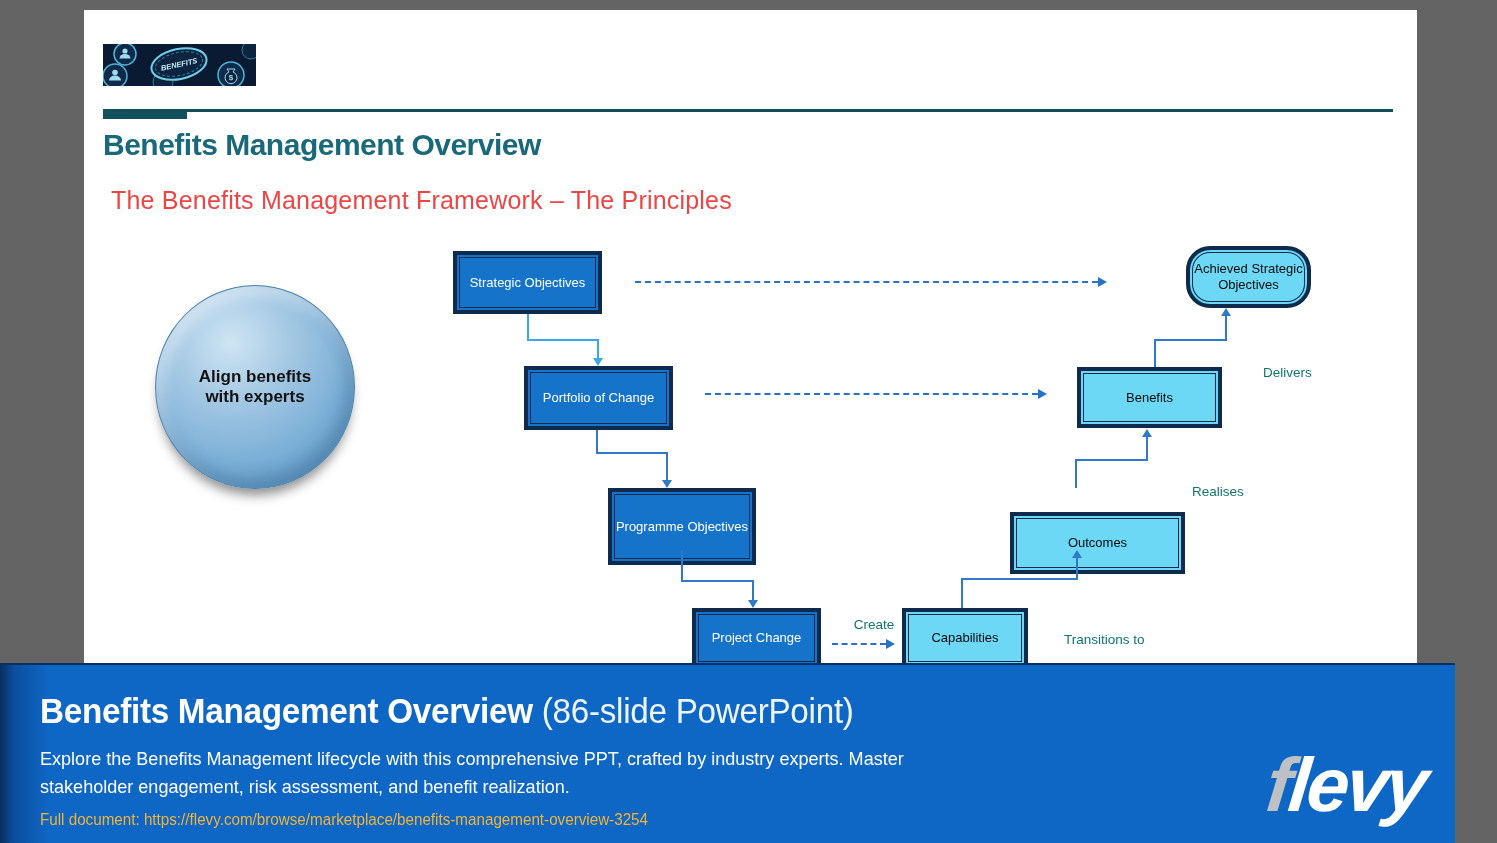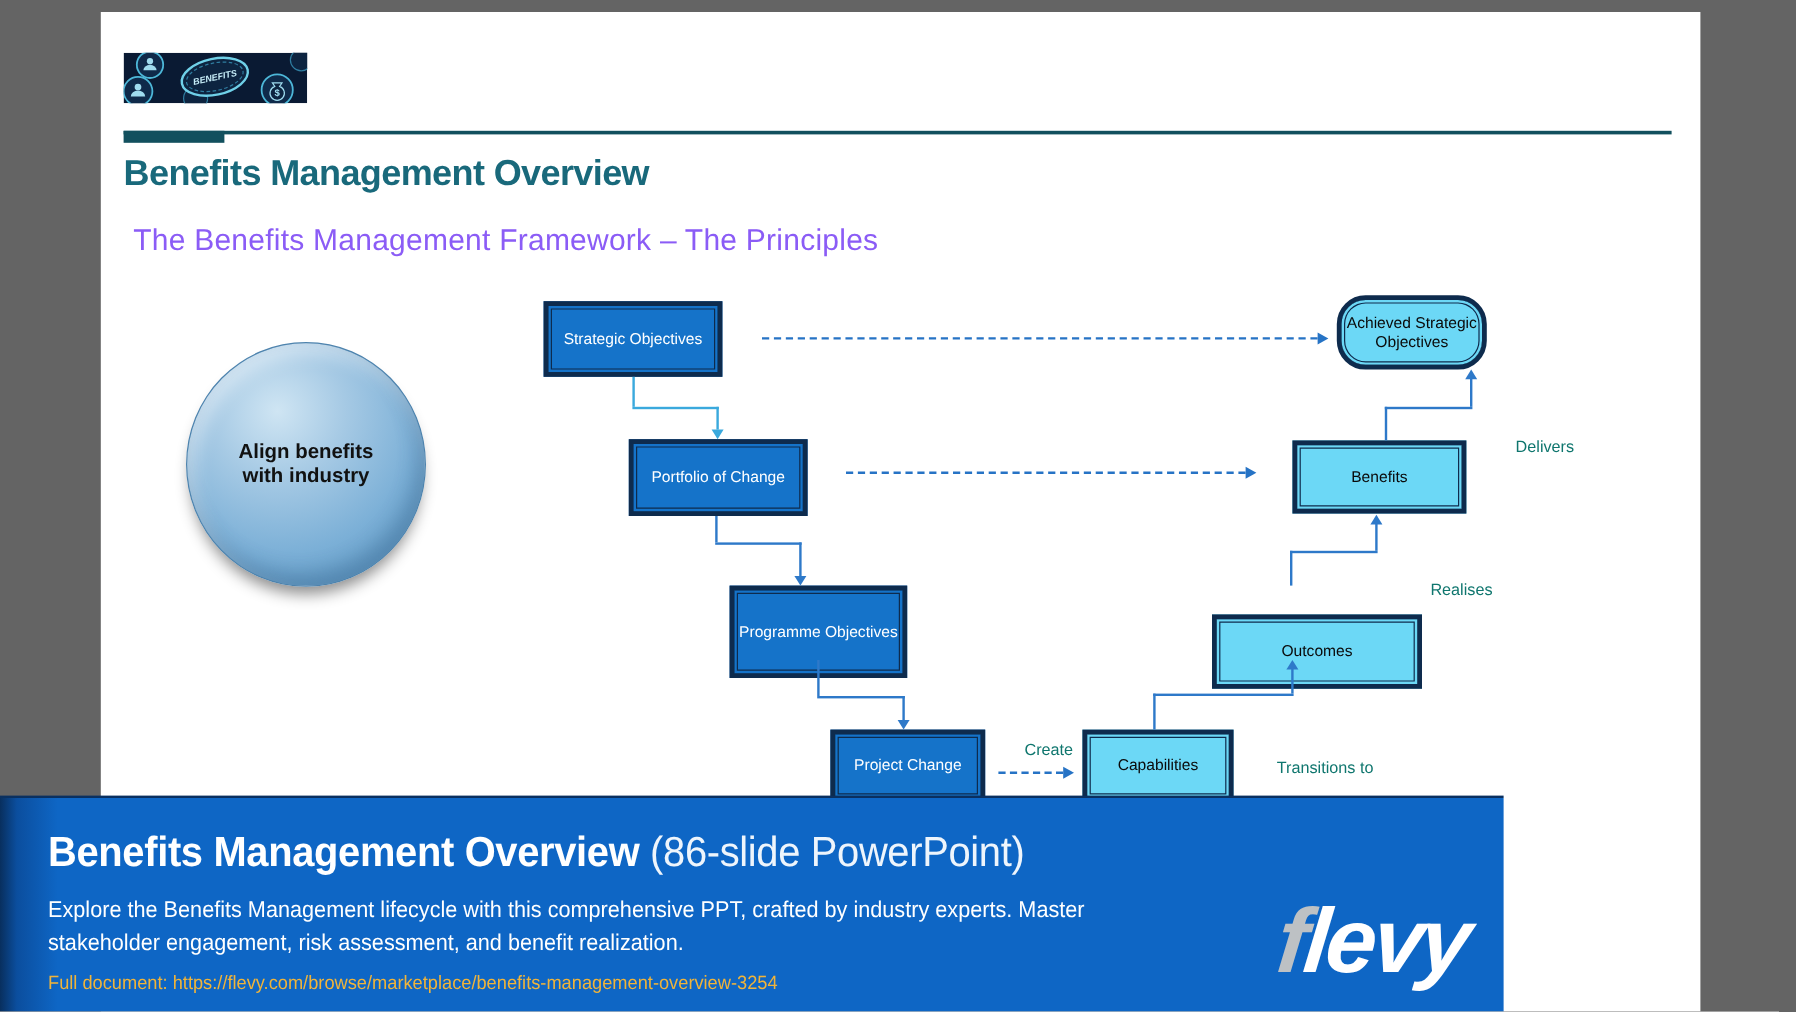--- a/index.html
+++ b/index.html
@@ -7,21 +7,21 @@
   body { background:#646464; font-family:"Liberation Sans","DejaVu Sans",sans-serif; position:relative; }
 
   .slide { position:absolute; left:84px; top:10px; width:1333px; height:833px; background:#ffffff; z-index:1; }
 
   .thumb { position:absolute; left:19px; top:34px; width:153px; height:42px; display:block; }
 
   .divider-thin  { position:absolute; left:19px; top:99px;  width:1290px; height:3px;  background:#12505e; }
   .divider-thick { position:absolute; left:19px; top:99px;  width:84px;   height:10px; background:#12505e; }
 
   .slide-title { position:absolute; left:19px; top:118px; font-size:30px; font-weight:bold; letter-spacing:-0.5px; color:#19697b; white-space:nowrap; }
-  .slide-subtitle { position:absolute; left:27px; top:176px; font-size:25px; color:#8b5cf6; letter-spacing:0.2px; white-space:nowrap; }
+  .slide-subtitle { position:absolute; left:27px; top:176px; font-size:25px; color:#ef4444; letter-spacing:0.2px; white-space:nowrap; }
 
   .sphere { position:absolute; left:71px; top:275px; width:200px; height:204px; border-radius:50%;
     background:radial-gradient(circle at 38% 28%, #cfe5f3 0%, #a5c9e4 30%, #7cb0d7 62%, #619dc9 88%, #5893c0 100%);
     border:1px solid #4e83ad;
     box-shadow:0 10px 12px -4px rgba(0,0,0,.45), inset -6px -10px 16px rgba(30,70,110,.30), inset 6px 10px 14px rgba(255,255,255,.45);
     display:flex; flex-direction:column; align-items:center; justify-content:center; text-align:center; }
   .sphere span { font-size:17px; font-weight:bold; color:#111; line-height:20px; }
 
   .box { position:absolute; border:4px solid #0e2b4d; display:flex; align-items:center; justify-content:center;
     text-align:center; font-size:13px; line-height:16px; padding:2px; }
@@ -35,21 +35,21 @@
   .c-blue  { background:#2e79c9; }
 
   .arr { position:absolute; width:0; height:0; }
   .arr.down.light { border-left:5px solid transparent; border-right:5px solid transparent; border-top:8px solid #3aa9dd; }
   .arr.down.blue  { border-left:5px solid transparent; border-right:5px solid transparent; border-top:8px solid #2e79c9; }
   .arr.up.blue    { border-left:5px solid transparent; border-right:5px solid transparent; border-bottom:8px solid #2e79c9; }
   .arr.right.dash { border-top:5px solid transparent; border-bottom:5px solid transparent; border-left:9px solid #2673c5; }
 
   .dash { position:absolute; height:0; border-top:2px dashed #2673c5; }
 
-  .banner { position:absolute; left:0; top:663px; width:1253px; height:180px; z-index:10;
+  .banner { position:absolute; left:0; top:663px; width:1455px; height:180px; z-index:10;
     background:linear-gradient(90deg, #082f5e 0px, #0b4e9e 14px, #0e66c5 48px, #0e66c5 100%);
     border-top:2px solid #0a3060; }
   .banner-text { position:absolute; left:40px; top:26px; width:1150px; transform:scaleX(0.95); transform-origin:0 0; }
   .banner-title { font-size:35px; color:#ffffff; line-height:40px; white-space:nowrap; letter-spacing:-0.3px; }
   .banner-title .bold { font-weight:bold; }
   .banner-title .thin { font-weight:normal; color:#eef5fc; }
   .banner-desc { margin-top:14px; font-size:19px; line-height:28px; color:#ffffff; }
   .banner-link { margin-top:10px; font-size:16px; color:#f0b43a; white-space:nowrap; text-decoration:none; display:inline-block; }
   .logo { position:absolute; right:30px; bottom:20px; font-size:76px; font-weight:bold; font-style:italic;
     letter-spacing:-3px; transform:skewX(-6deg); line-height:76px; white-space:nowrap; }
@@ -88,29 +88,29 @@
   </svg>
 
   <div class="divider-thin"></div>
   <div class="divider-thick"></div>
 
   <div class="slide-title">Benefits Management Overview</div>
   <div class="slide-subtitle">The Benefits Management Framework – The Principles</div>
 
   <div class="sphere">
     <span>Align benefits</span>
-    <span>with industry</span>
+    <span>with experts</span>
   </div>
 
   <div class="box blue" style="left:440px; top:356px; width:149px; height:64px;">Portfolio of Change</div>
   <div class="box blue" style="left:369px; top:241px; width:149px; height:63px;">Strategic Objectives</div>
   <div class="box blue" style="left:524px; top:478px; width:148px; height:77px;">Programme Objectives</div>
   <div class="box blue" style="left:608px; top:598px; width:129px; height:60px;">Project Change</div>
   <div class="box cyan" style="left:818px; top:598px; width:126px; height:60px;">Capabilities</div>
-  <div class="box cyan" style="left:1030px; top:236px; width:125px; height:62px;border-radius:24px;">Achieved Strategic Objectives</div>
+  <div class="box cyan" style="left:1102px; top:236px; width:125px; height:62px;border-radius:24px;">Achieved Strategic Objectives</div>
   <div class="box cyan" style="left:993px; top:357px; width:145px; height:61px;">Benefits</div>
   <div class="box cyan" style="left:926px; top:502px; width:175px; height:62px;">Outcomes</div>
 
   <div class="lbl" style="left:1179px; top:355px;">Delivers</div>
   <div class="lbl" style="left:1108px; top:474px;">Realises</div>
   <div class="lbl" style="left:980px;  top:622px;">Transitions to</div>
   <div class="lbl" style="left:750px;  top:607px; width:80px; text-align:center;">Create</div>
 
   <div class="dash" style="left:551px; top:271px; width:463px;"></div>
   <div class="arr right dash" style="left:1014px; top:267px;"></div>

